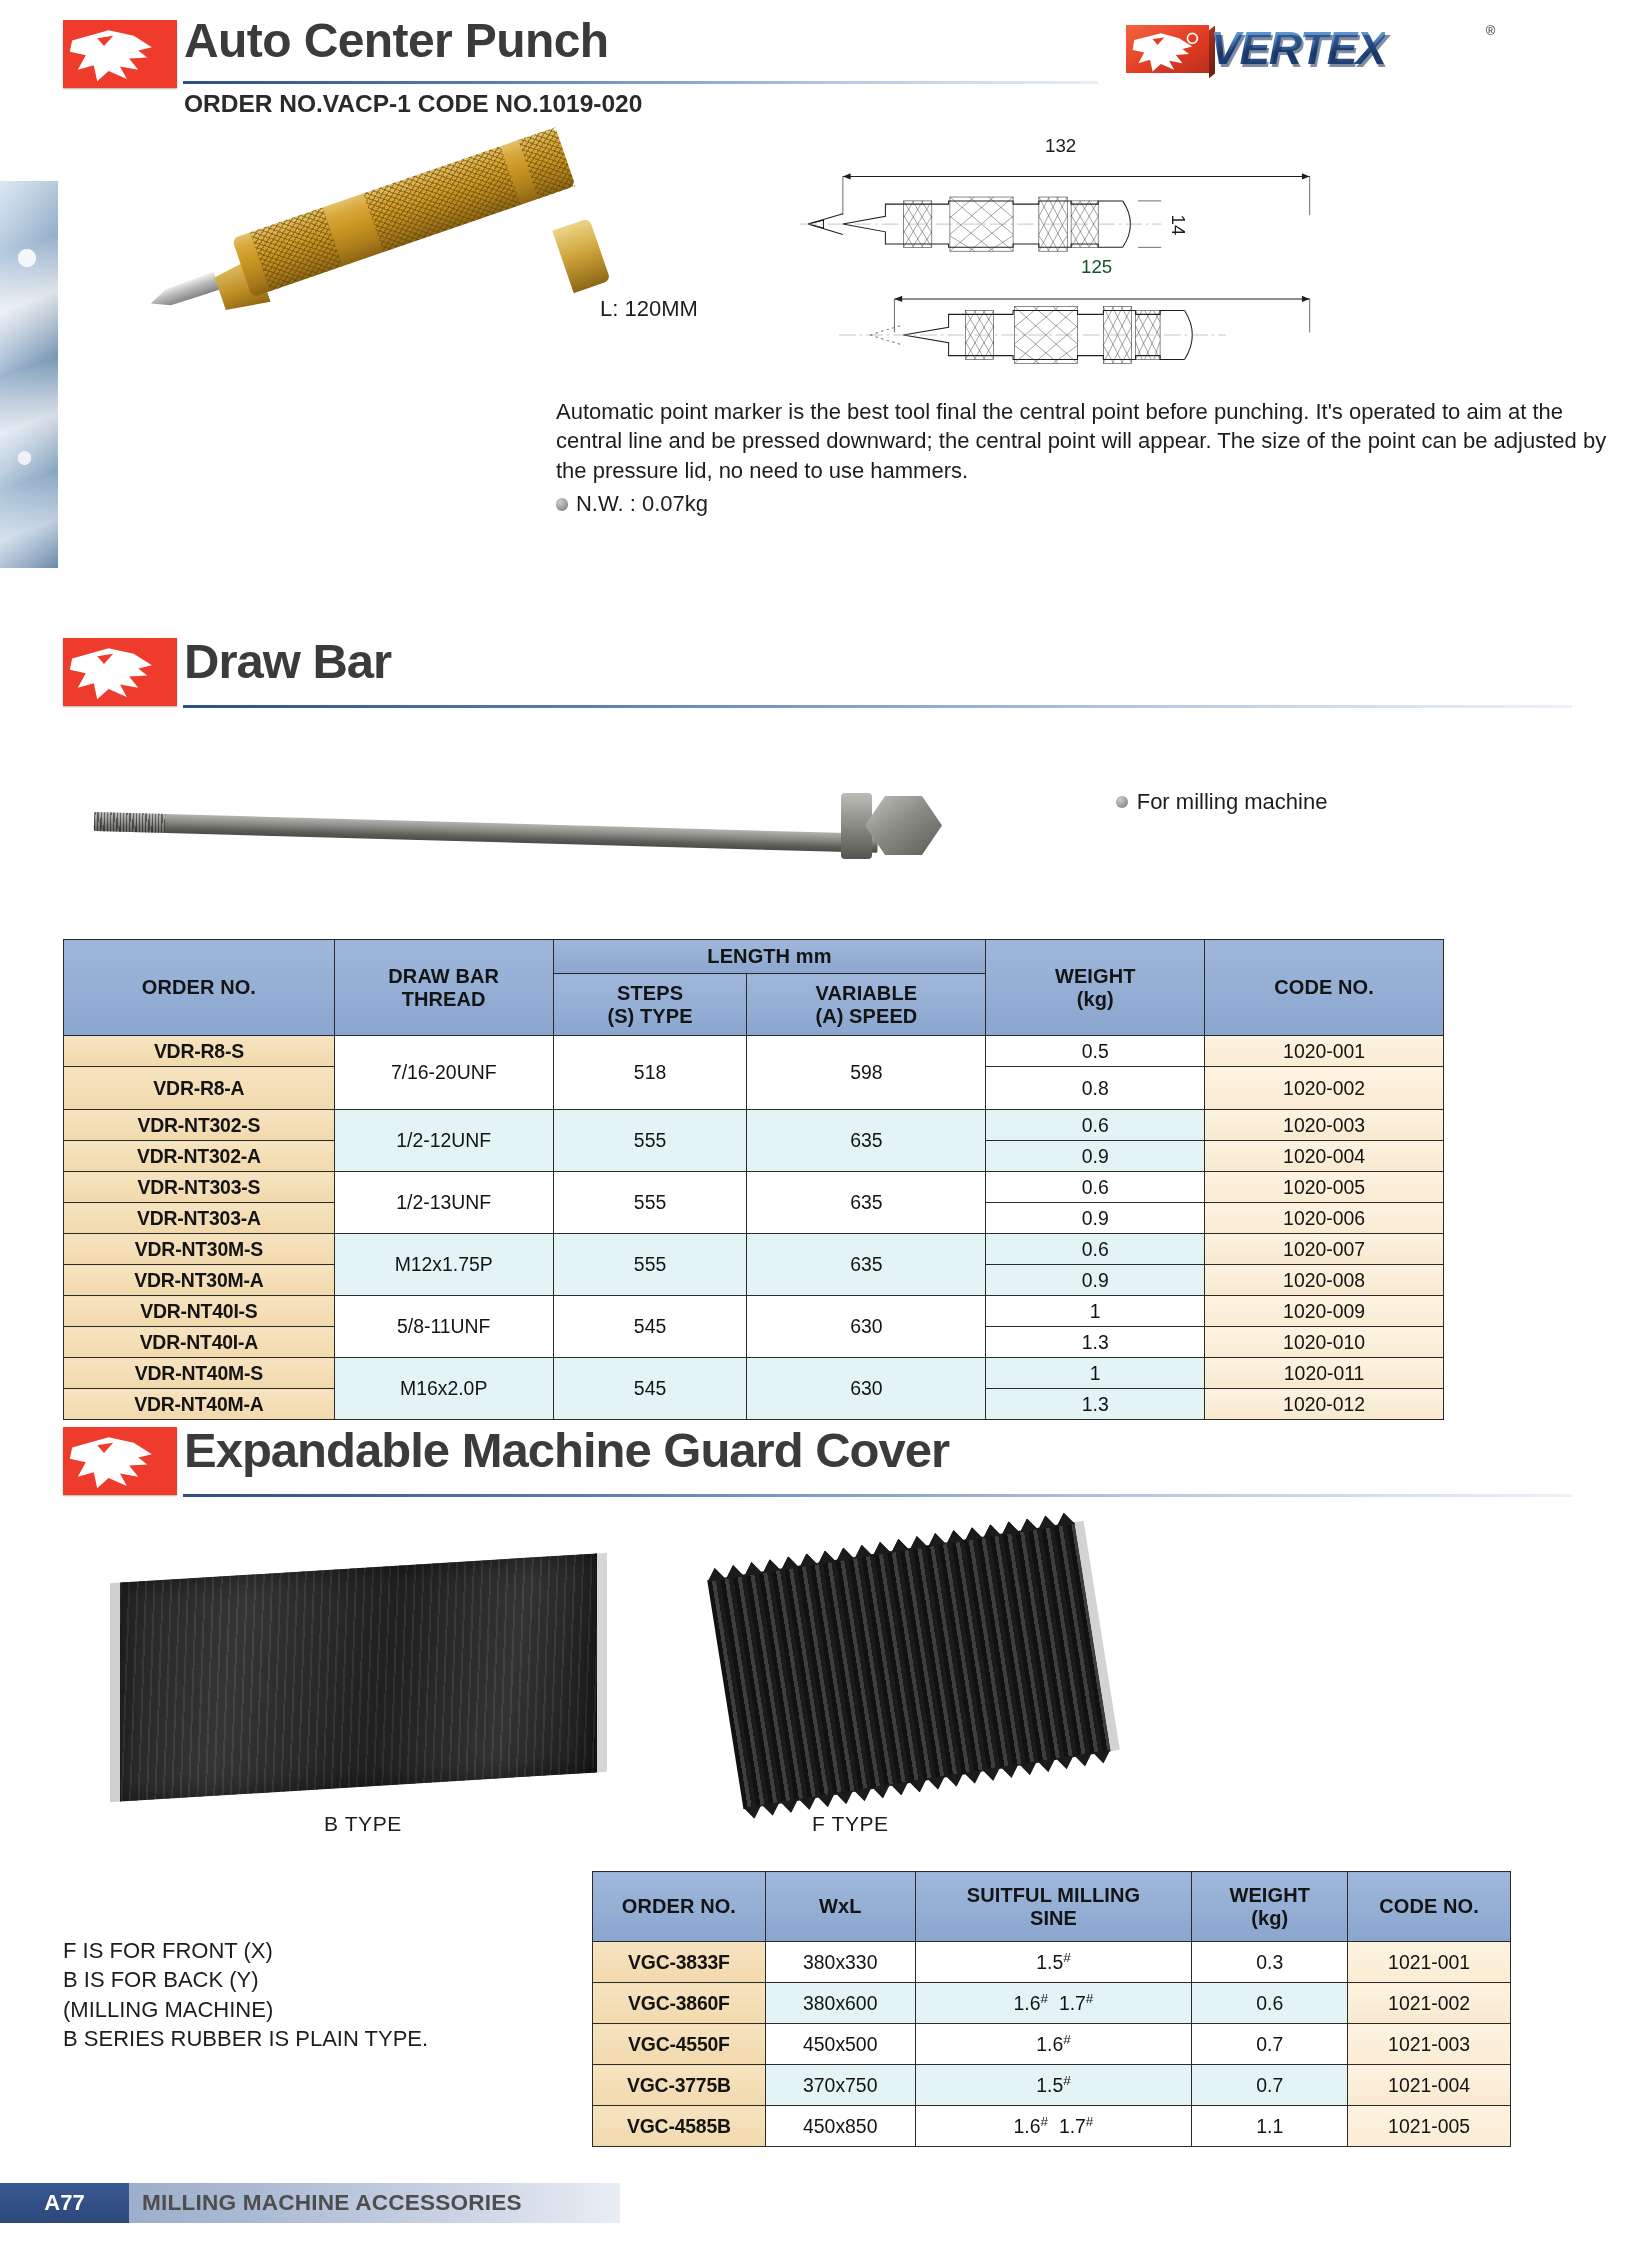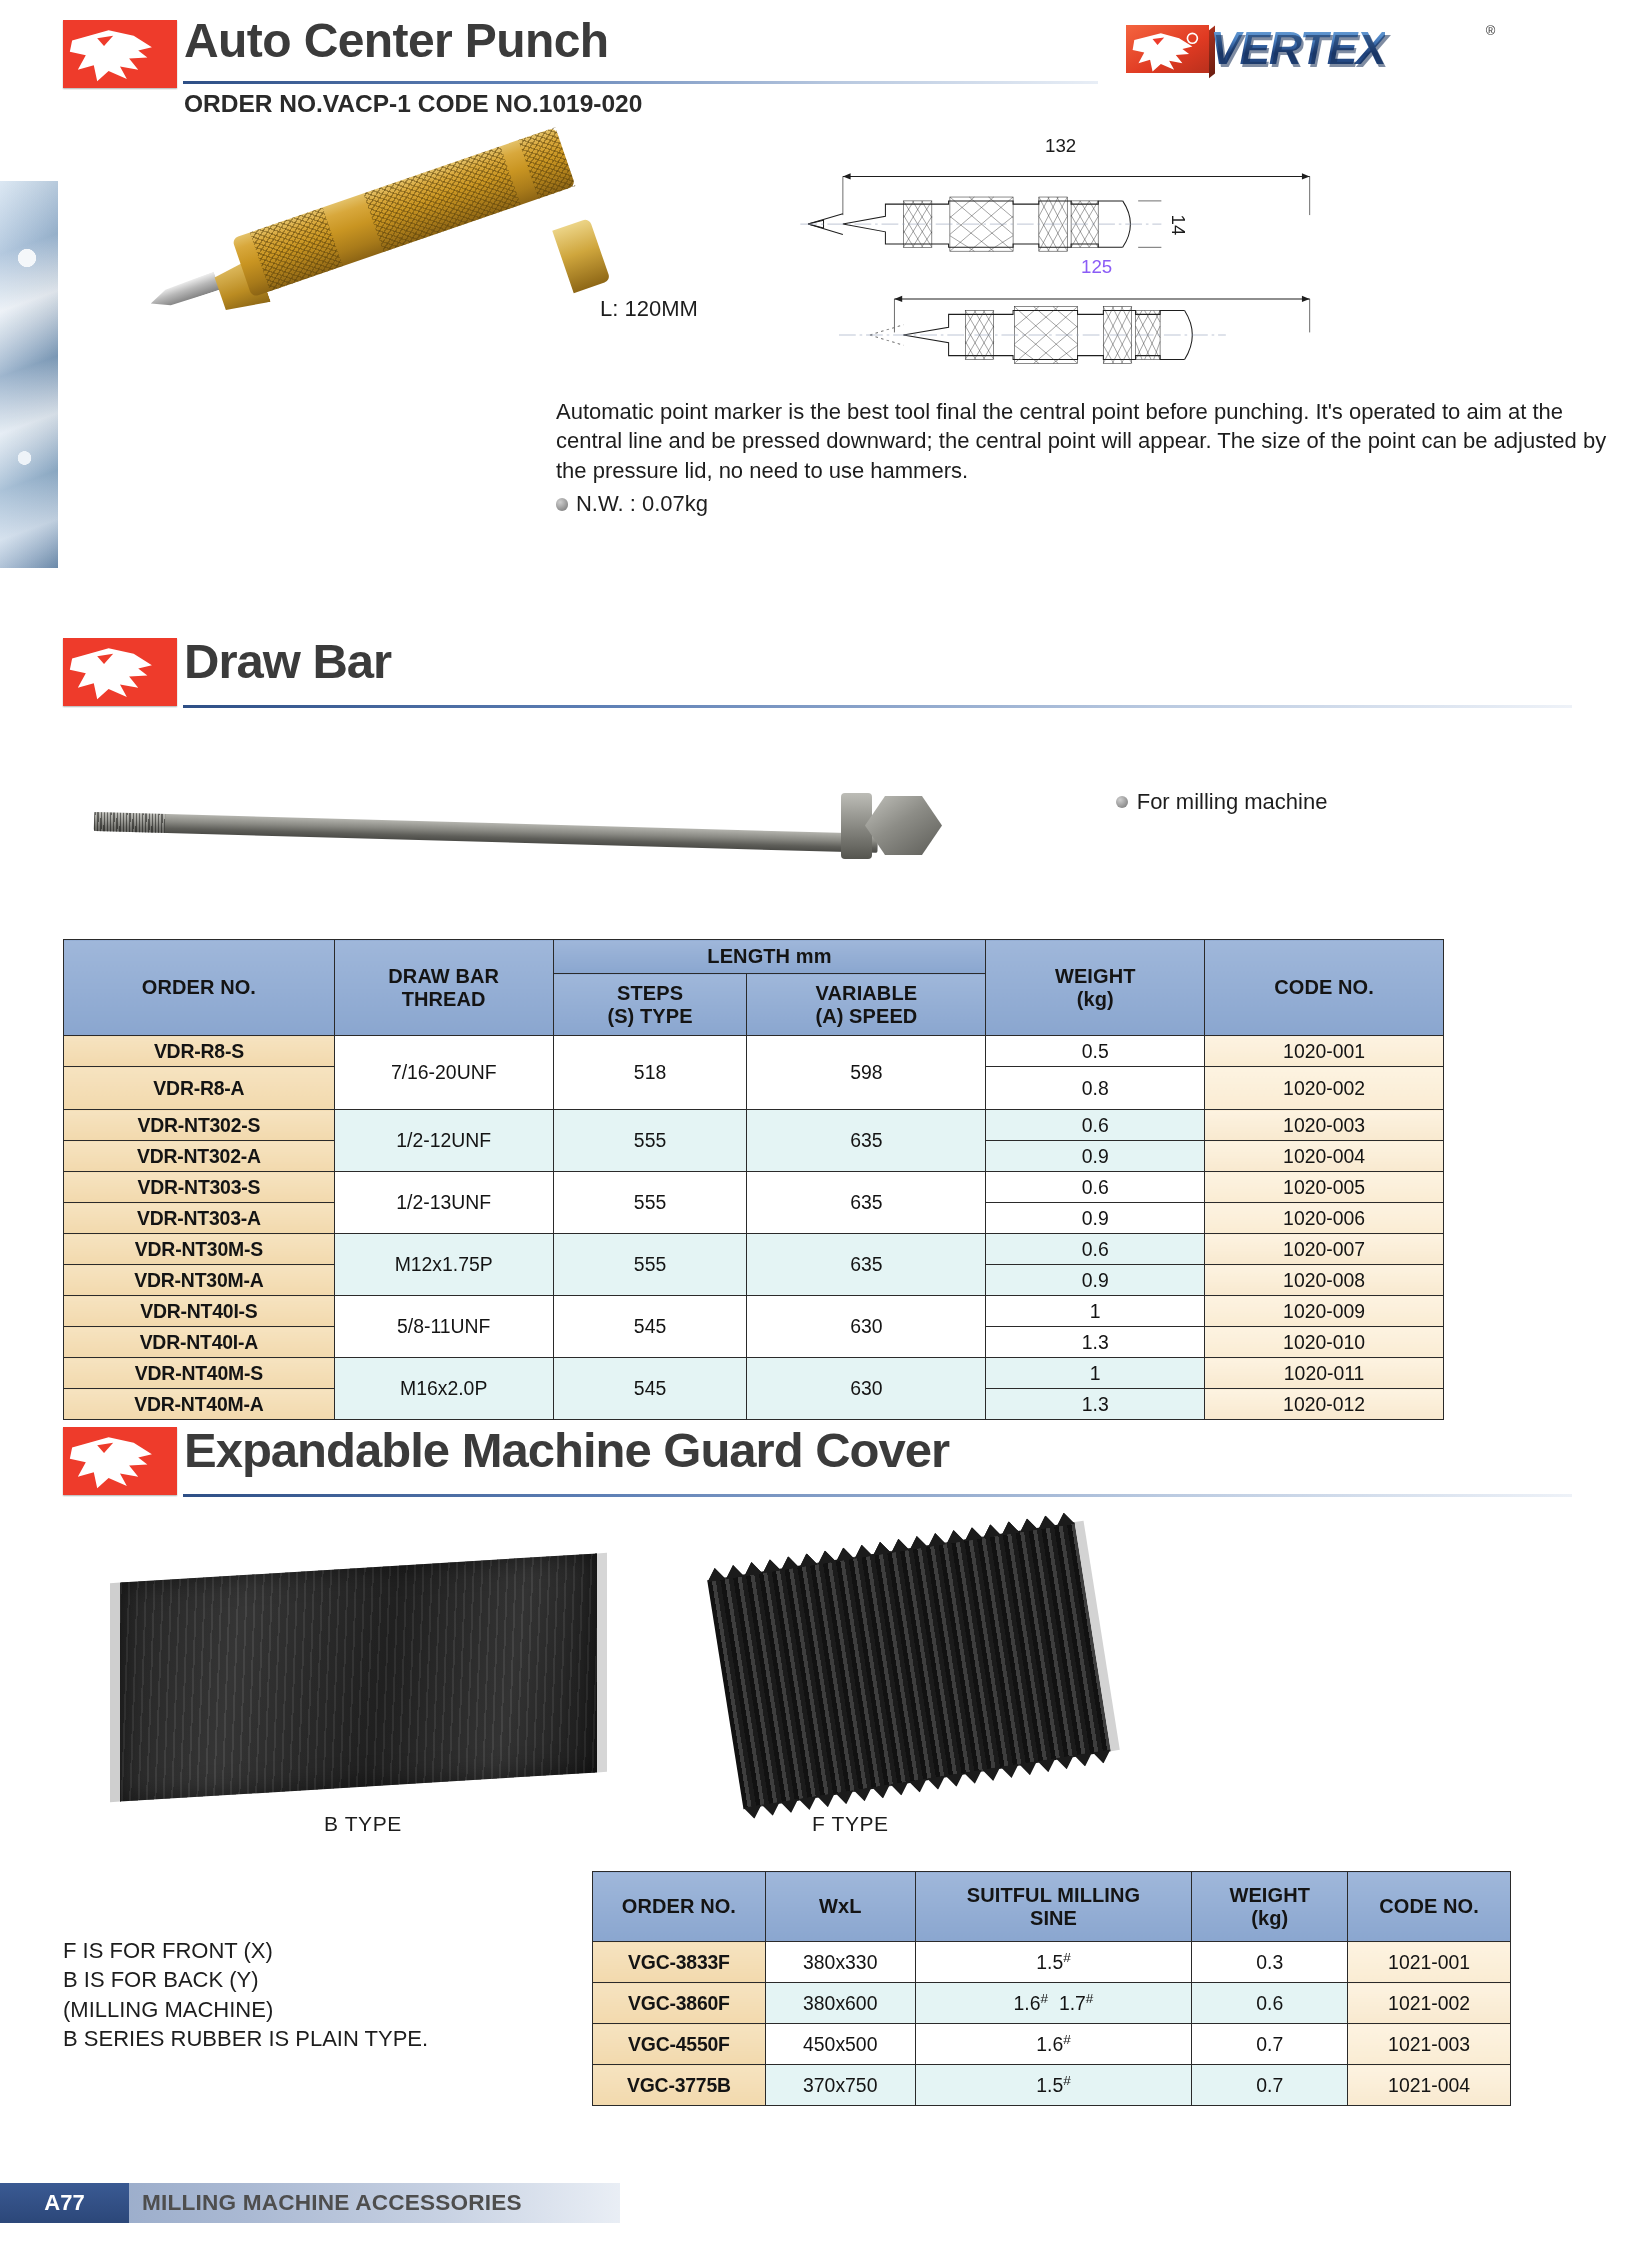--- a/index.html
+++ b/index.html
@@ -338,21 +338,21 @@
         <path d="M470 260 l44 88 M484 260 l30 60 M498 260 l16 30 M470 290 l30 58 M470 320 l16 28
                  M514 260 l-44 88 M500 260 l-30 60 M486 260 l-16 30 M514 290 l-30 58 M514 320 l-16 28"></path>
         <path d="M520 266 l38 76 M534 266 l24 42 M548 266 l10 18 M520 290 l24 52 M520 314 l10 28
                  M558 266 l-38 76 M544 266 l-24 42 M530 266 l-10 18 M558 290 l-24 52 M558 314 l-10 28"></path>
       </g>
       <path d="M108 304 L160 288 M108 304 L160 320" stroke-dasharray="4 5" stroke="#777"></path>
       <line x1="60" y1="304" x2="660" y2="304" stroke="#9aa7bd" stroke-width="1" stroke-dasharray="26 6 4 6"></line>
     </g>
   </svg>
   <div style="position:absolute;left:245px;top:-3.9px;font-size:18.7px;color:#1b1b1b;">132</div>
-  <div style="position:absolute;left:281px;top:117px;font-size:18.7px;color:#8b5cf6;">125</div>
+  <div style="position:absolute;left:281px;top:117px;font-size:18.7px;color:#14532d;">125</div>
   <div style="position:absolute;left:368px;top:75px;font-size:18.7px;color:#1b1b1b;transform:rotate(90deg);">14</div>
 </div>
 
 <div class="desc">
   <div>Automatic point marker is the best tool final the central point before punching. It's operated to aim at the central line and be pressed downward; the central point will appear. The size of the point can be adjusted by the pressure lid, no need to use hammers.</div>
   <div class="bullet-line">
     <span class="dot"></span>
     <span>N.W. : 0.07kg</span>
   </div>
 </div>
@@ -547,20 +547,27 @@
         <td class="plain" style="height: 41px;">0.7</td>
         <td class="codecell" style="height: 41px;">1021-003</td>
       </tr>
       <tr class="alt">
         <td class="ordercell" style="height: 41px;">VGC-3775B</td>
         <td class="plain" style="height: 41px;">370x750</td>
         <td class="plain" style="height: 41px;"><span>1.5<sup style="font-size:.7em;">#</sup></span></td>
         <td class="plain" style="height: 41px;">0.7</td>
         <td class="codecell" style="height: 41px;">1021-004</td>
       </tr>
+      <tr>
+        <td class="ordercell" style="height: 41px;">VGC-4585B</td>
+        <td class="plain" style="height: 41px;">450x850</td>
+        <td class="plain" style="height: 41px;"><span>1.6<sup style="font-size:.7em;">#</sup></span>&nbsp;&nbsp;<span>1.7<sup style="font-size:.7em;">#</sup></span></td>
+        <td class="plain" style="height: 41px;">1.1</td>
+        <td class="codecell" style="height: 41px;">1021-005</td>
+      </tr>
     </tbody>
 </table>
 
 <div class="footer">
   <div class="footer-bar"></div>
   <div class="footer-page">A77</div>
   <div class="footer-text">MILLING MACHINE ACCESSORIES</div>
 </div>
 
 

